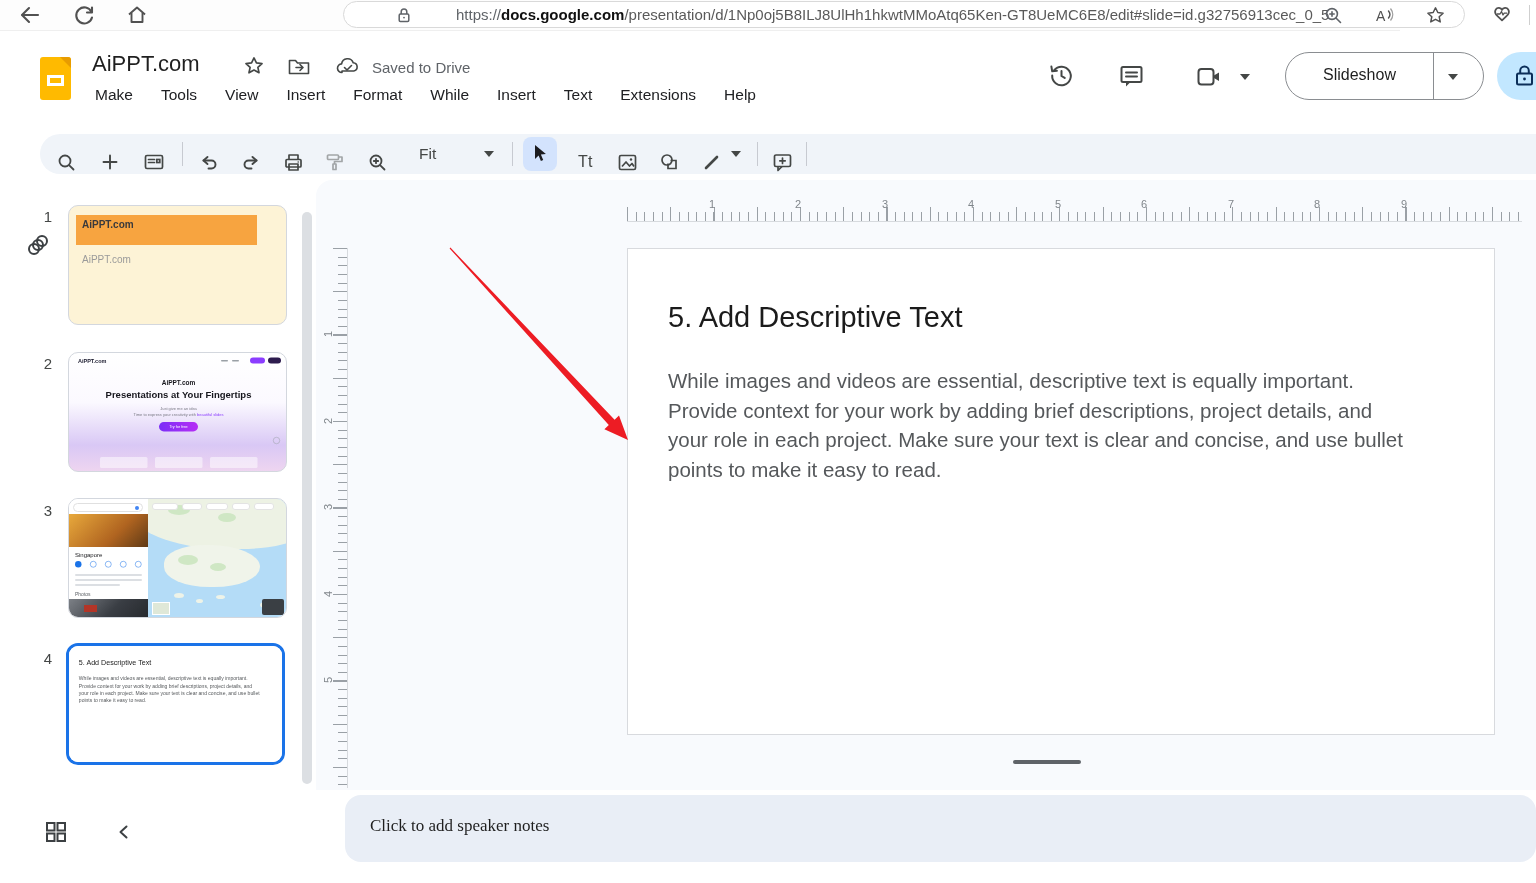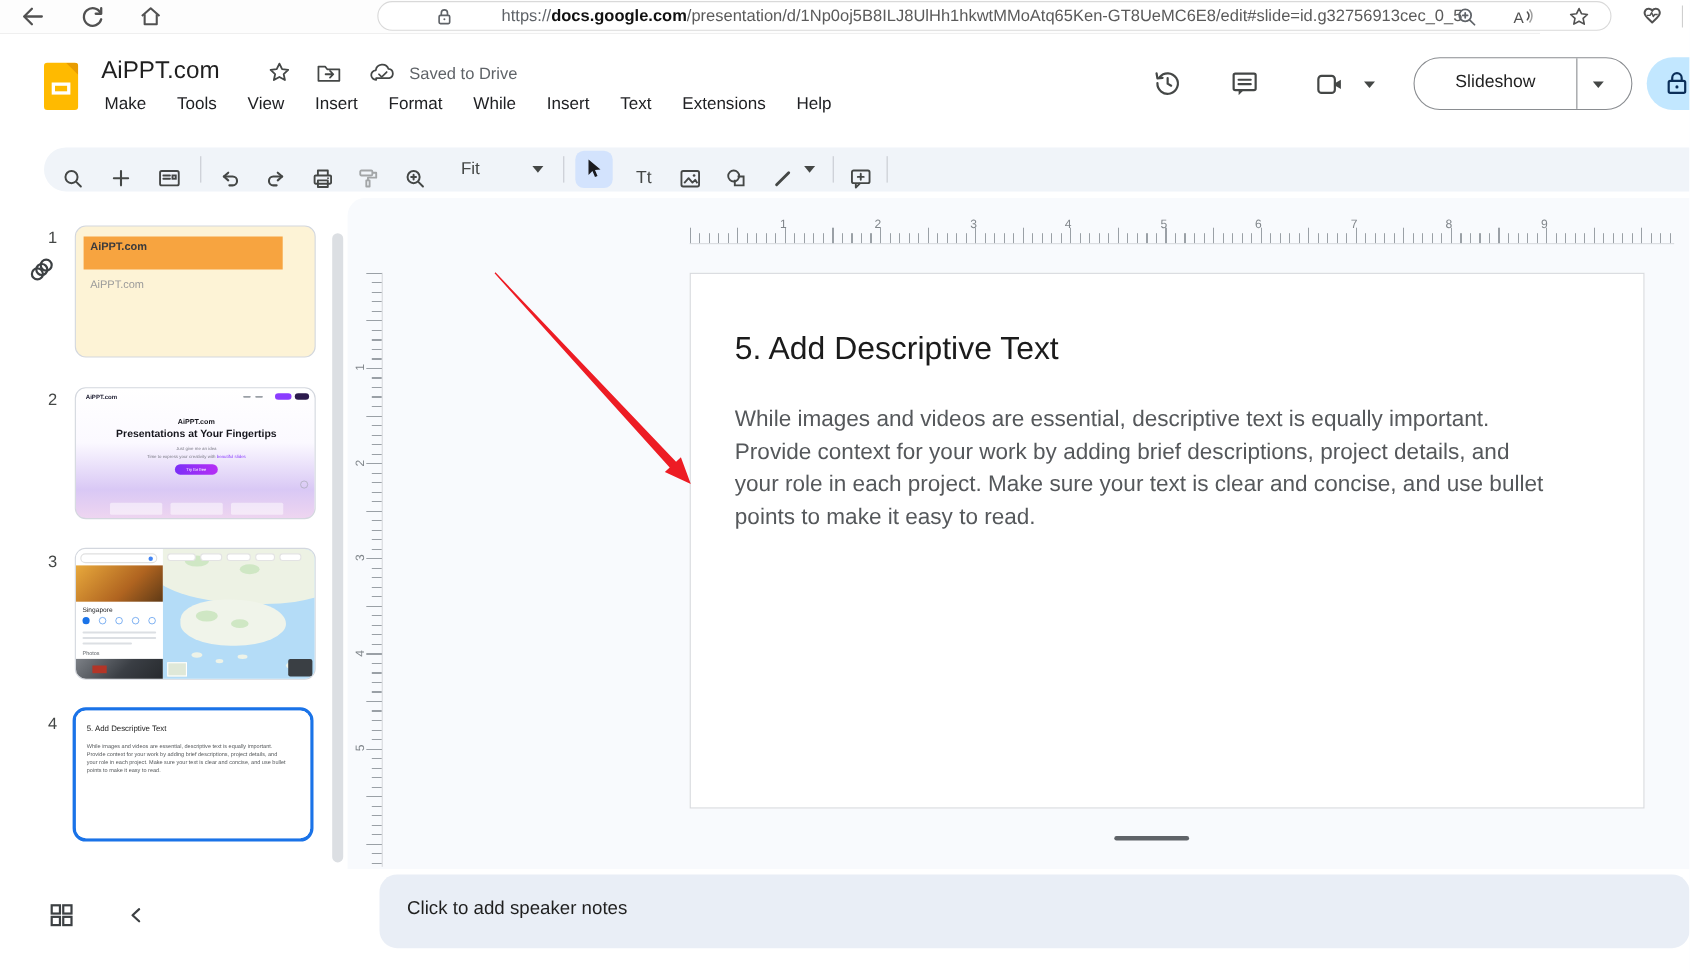--- a/index.html
+++ b/index.html
@@ -124,21 +124,21 @@
   .slide-canvas { position:absolute; left:311px; top:68px; width:868px; height:487px; background:#fff; border:1px solid #d8dade; }
   .slide-title { position:absolute; left:40px; top:52px; font-size:29px; color:#1b1b1b; white-space:nowrap; cursor:text; }
   .slide-body { position:absolute; left:40px; top:117px; font-size:20.5px; line-height:29.5px; color:#55585b; cursor:text; }
   .slide-body div { white-space:nowrap; }
   .arrow-svg { position:absolute; left:0; top:0; pointer-events:none; }
   .drag-handle { position:absolute; left:697px; top:580px; width:68px; height:4px; background:#5f6368; border-radius:2px; cursor:ns-resize; }
 
   
   .bottom-strip { position:absolute; left:0; top:790px; width:1536px; height:93px; background:#fff; }
   .notes-pill { position:absolute; left:345px; top:5px; right:0; height:67px; background:#e9eef6; border-radius:16px; }
-  .notes-text { position:absolute; left:25px; top:21px; font-size:17px; color:#1f1f1f; cursor:text; }
+  .notes-text { position:absolute; left:25px; top:21px; font-size:17px; color:#1f1f1f; cursor:text;font-family:Liberation Serif, serif; }
 </style>
 </head>
 <body>
 
 <div class="screen">
 
   <div class="browser-bar">
     <div class="bicon" style="left:18px;top:3px">
       <svg width="24" height="24" viewBox="0 0 24 24" fill="none" stroke="#515151" stroke-width="2.1" stroke-linecap="round" stroke-linejoin="round">
           <path d="M20 12H4.5"></path>

